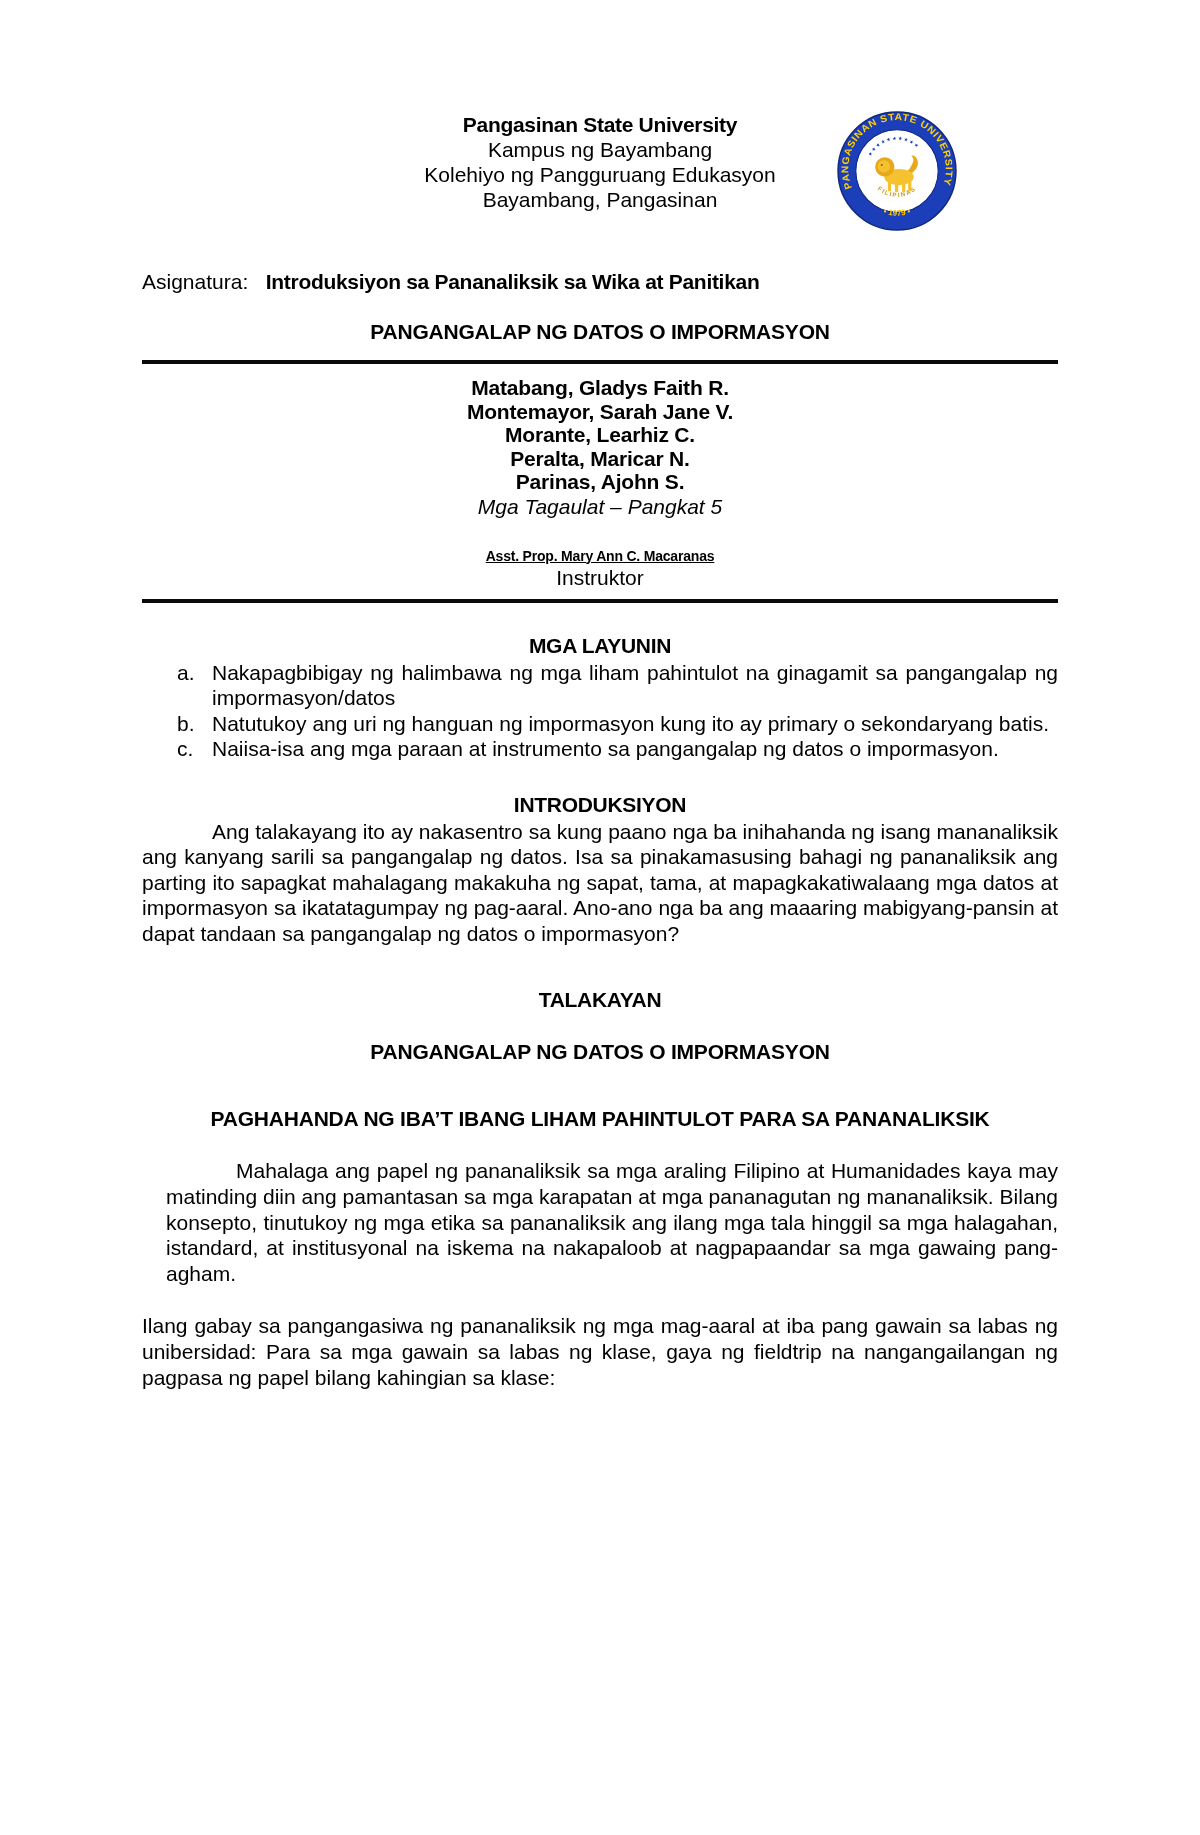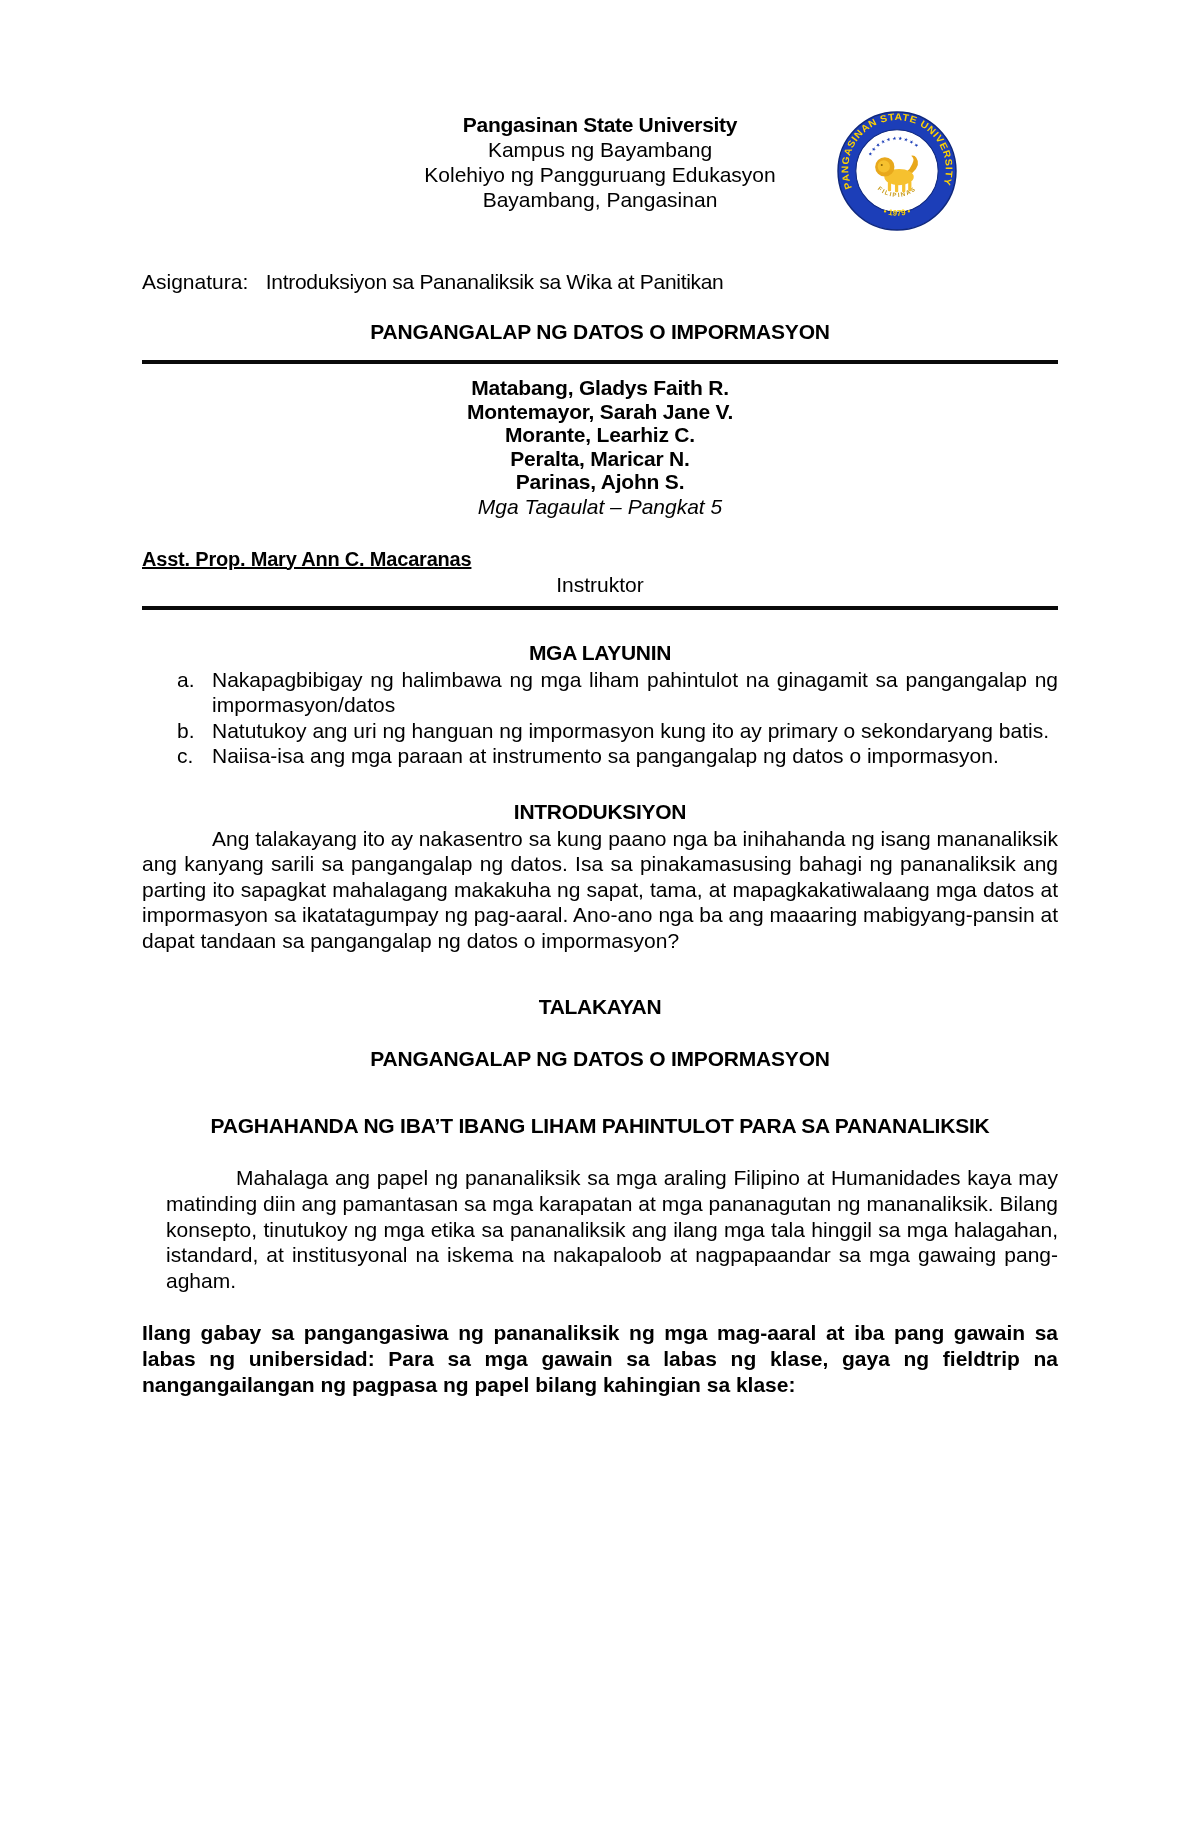--- a/index.html
+++ b/index.html
@@ -13,45 +13,45 @@
     box-sizing:border-box;
   }
   .content { margin:0 142px; }
   
   .doc-header { padding-top:112px; }
   .header-text { text-align:center; font-size:21px; line-height:25px; }
   .univ { font-weight:bold; letter-spacing:-0.3px; }
   .logo { position:absolute; left:836px; top:108px; width:122px; height:126px; }
   
   .course-line { margin-top:58px; font-size:21px; }
-  .course-line .bold { font-weight:normal; letter-spacing:-0.3px; }
+  .course-line .bold { font-weight:bold; letter-spacing:-0.3px; }
   
   .main-title { margin-top:26px; text-align:center; font-size:21px; font-weight:bold; letter-spacing:-0.2px; }
   .rule { border:none; border-top:4px solid #0a0a0a; margin:16px 0 0 0; }
   
   .authors { margin-top:12px; text-align:center; font-size:21px; line-height:23.5px; font-weight:bold; letter-spacing:-0.2px; }
   .authors-role { margin-top:1px; text-align:center; font-size:21px; line-height:24px; font-style:italic; }
   
-  .instructor-name { margin-top:29px; text-align:left; font-size:20px; font-weight:bold; text-decoration:underline; letter-spacing:-0.2px; }
+  .instructor-name { margin-top:29px; text-align:center; font-size:14px; font-weight:bold; text-decoration:underline; letter-spacing:-0.2px; }
   .instructor-role { margin-top:2px; text-align:center; font-size:21px; }
   .rule2 { margin-top:9px; }
   
   .section-heading { margin-top:31px; font-size:21px; font-weight:bold; letter-spacing:-0.3px;text-align:center; }
   .obj-list { margin-top:2px; }
   .obj-item { display:flex; font-size:21px; line-height:25.5px; }
   .obj-marker { width:35px; margin-left:35px; flex:0 0 auto; }
   .obj-text { flex:1 1 auto; text-align:justify; }
   .para { font-size:21px; line-height:25.6px; text-align:justify; }
   .indent { text-indent:70px; }
   .intro-para { margin-top:2px; }
   .center-sub { text-align:center; font-size:21px; font-weight:bold; letter-spacing:-0.2px; }
   .sub1 { margin-top:28px; }
   .sub2 { margin-top:43px; }
   .body-para1 { margin-top:27px;margin-left:24px; }
-  .body-para2 { margin-top:27px;font-weight:bold; }
+  .body-para2 { margin-top:27px; }
   .talakayan { margin-top:42px; }
 </style>
 </head>
 <body>
 
 <div class="page">
 
   <div class="logo">
     <svg viewBox="0 0 120 124" width="122" height="126">
       <defs>

